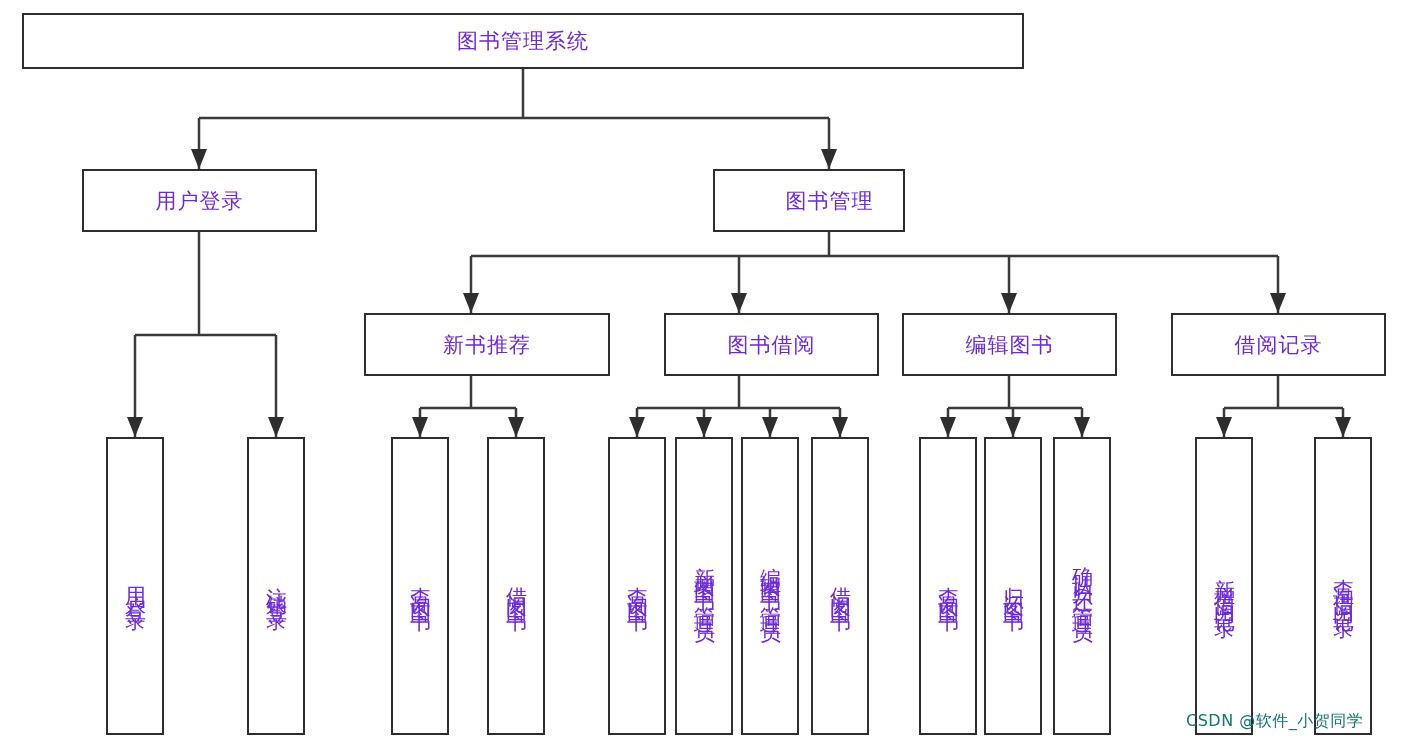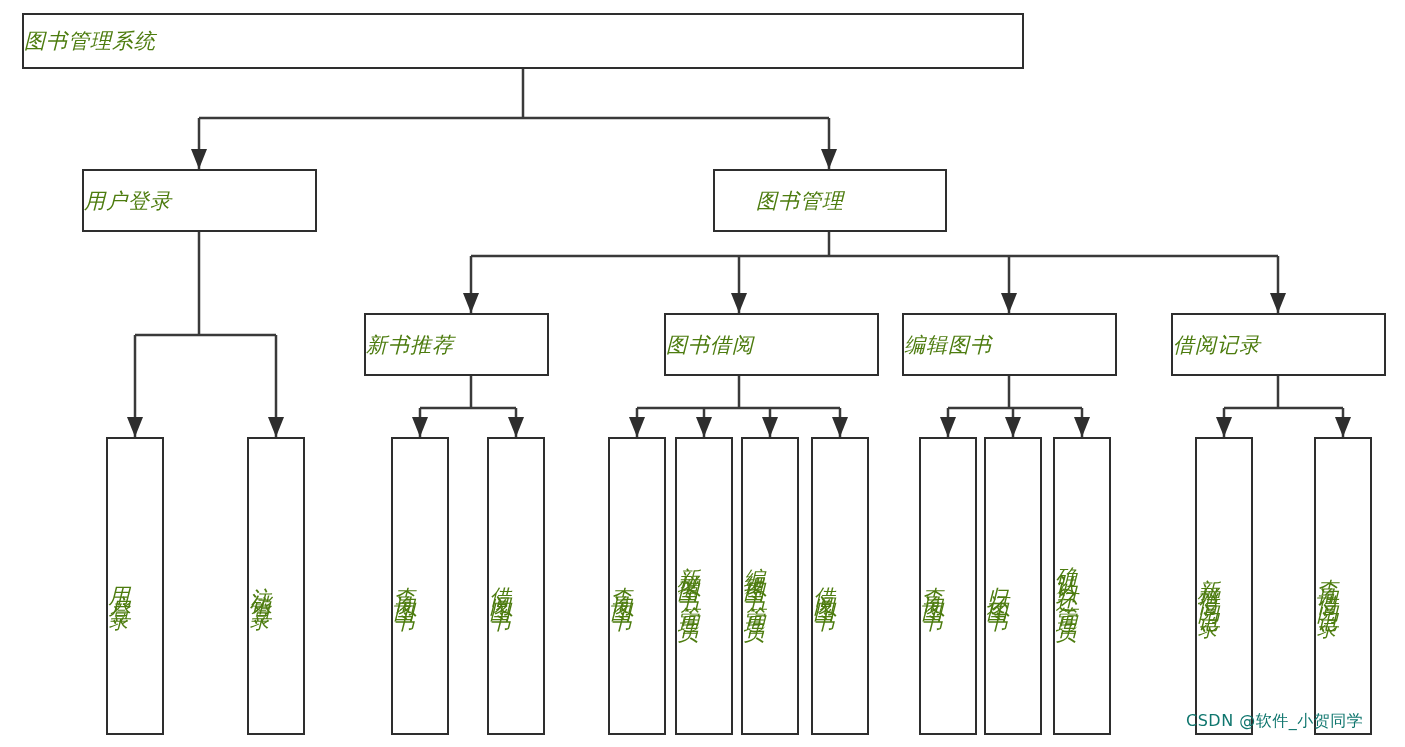--- a/index.html
+++ b/index.html
@@ -23,26 +23,25 @@
     height: 747px;
     z-index: 1;
   }
   .node {
     position: absolute;
     box-sizing: border-box;
     background: #ffffff;
     border: 2.5px solid #2e2e2e;
     display: flex;
     align-items: center;
-    justify-content: flex-start;
-    color: #4d7c0f;
+    justify-content: center;
+    color: #6d28d9;
     font-size: 21px;
     letter-spacing: 1px;
     z-index: 2;
-    font-style: italic;
   }
   .node.leaf {
     width: 58px;
     top: 437px;
     height: 298px;
   }
   .vtext {
     writing-mode: vertical-rl;
     letter-spacing: 8px;
     font-size: 21px;
@@ -132,25 +131,25 @@
     </g>
   </svg>
 
   <div class="node" style="left:22px; top:13px; width:1002px; height:56px;">
     <span>图书管理系统</span>
   </div>
 
   <div class="node lvl2" style="left:82px; top:169px; width:235px;">
     <span>用户登录</span>
   </div>
-  <div class="node lvl2" style="left:713px; top:169px; width:234px;padding-left:41px;">
+  <div class="node lvl2" style="left:713px; top:169px; width:192px;padding-left:41px;">
     <span>图书管理</span>
   </div>
 
-  <div class="node lvl3" style="left:364px; top:313px; width:185px;">
+  <div class="node lvl3" style="left:364px; top:313px; width:246px;">
     <span>新书推荐</span>
   </div>
   <div class="node lvl3" style="left:664px; top:313px; width:215px;">
     <span>图书借阅</span>
   </div>
   <div class="node lvl3" style="left:902px; top:313px; width:215px;">
     <span>编辑图书</span>
   </div>
   <div class="node lvl3" style="left:1171px; top:313px; width:215px;">
     <span>借阅记录</span>

